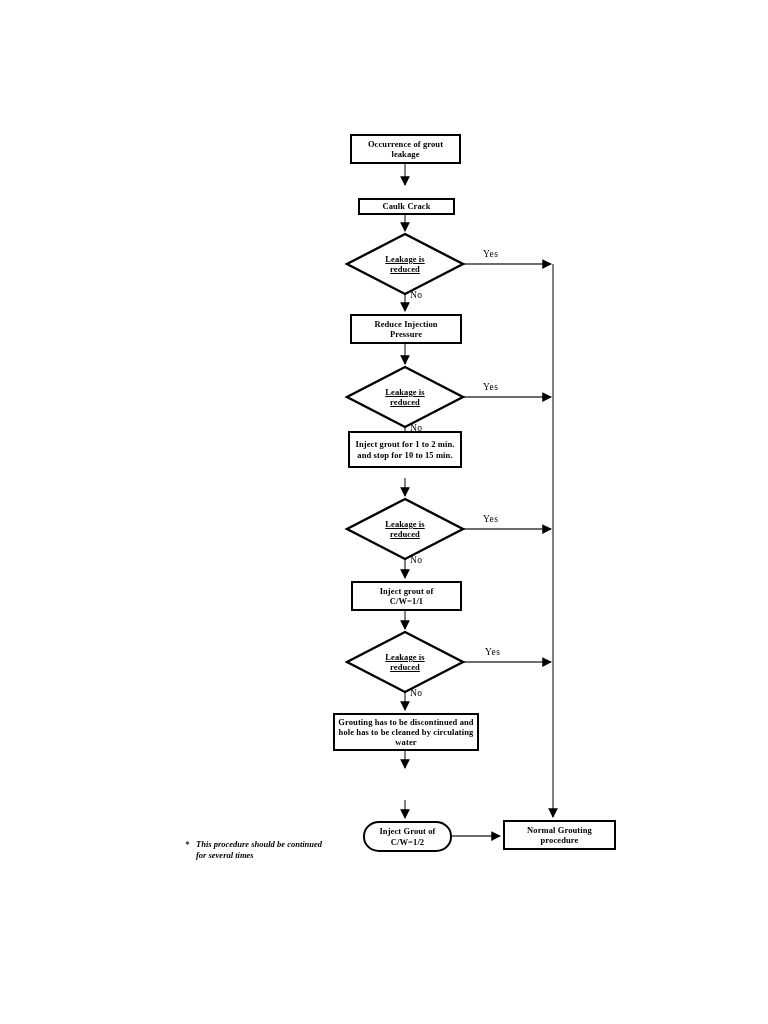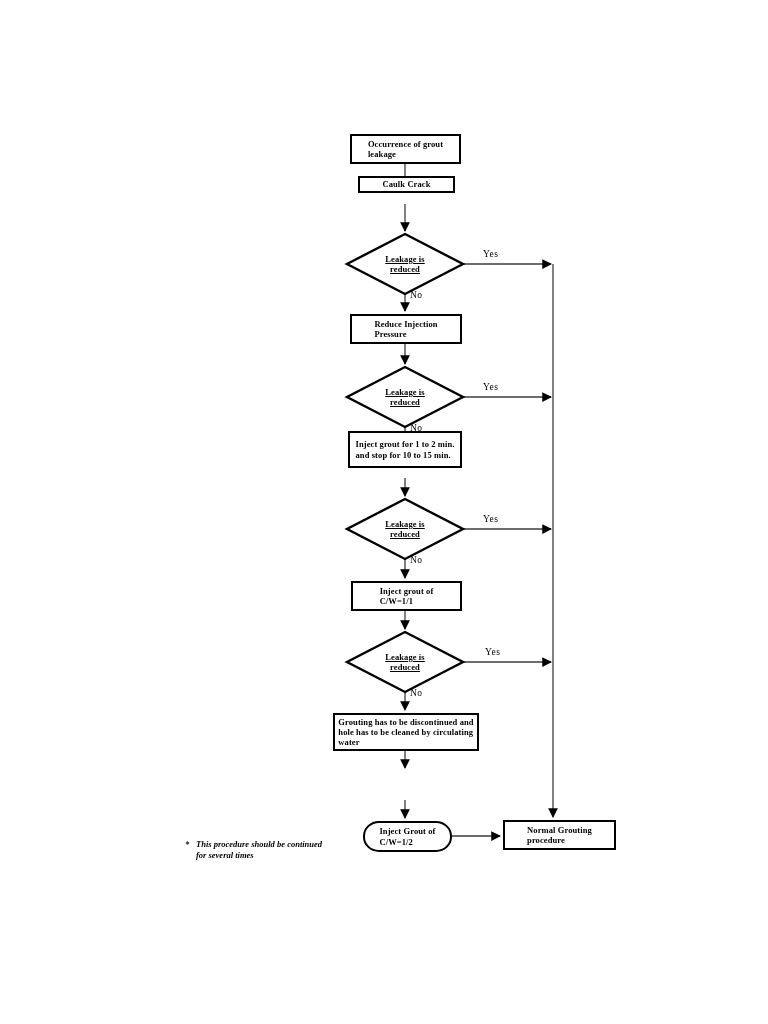--- a/index.html
+++ b/index.html
@@ -14,20 +14,21 @@
   }
   .layer { position: absolute; left: 0; top: 0; }
   .node {
     position: absolute;
     box-sizing: border-box;
     border: 2px solid #000;
     background: #fff;
     display: flex;
     align-items: center;
     justify-content: center;
+    text-align: center;
     z-index: 2;
   }
   .node-label {
     font-size: 8.5px;
     font-weight: bold;
     line-height: 1.2;
     white-space: pre-line;
     letter-spacing: 0.1px;
   }
   .diamond-label {
@@ -114,21 +115,21 @@
       <polygon points="405,499 463,529 405,559 347,529"></polygon>
       <polygon points="405,632 463,662 405,692 347,662"></polygon>
     </g>
   </svg>
 
   <div class="node" style="left:350px; top:134px; width:111px; height:30px;">
     <span class="node-label">Occurrence of grout
 leakage</span>
   </div>
 
-  <div class="node" style="left:358px; top:176px; width:97px; height:17px;">
+  <div class="node" style="left:358px; top:198px; width:97px; height:17px;">
     <span class="node-label">Caulk Crack</span>
   </div>
 
   <div class="node" style="left:350px; top:314px; width:112px; height:30px;">
     <span class="node-label">Reduce Injection
 Pressure</span>
   </div>
 
   <div class="node" style="left:348px; top:431px; width:114px; height:37px;">
     <span class="node-label">Inject grout for 1 to 2 min.

